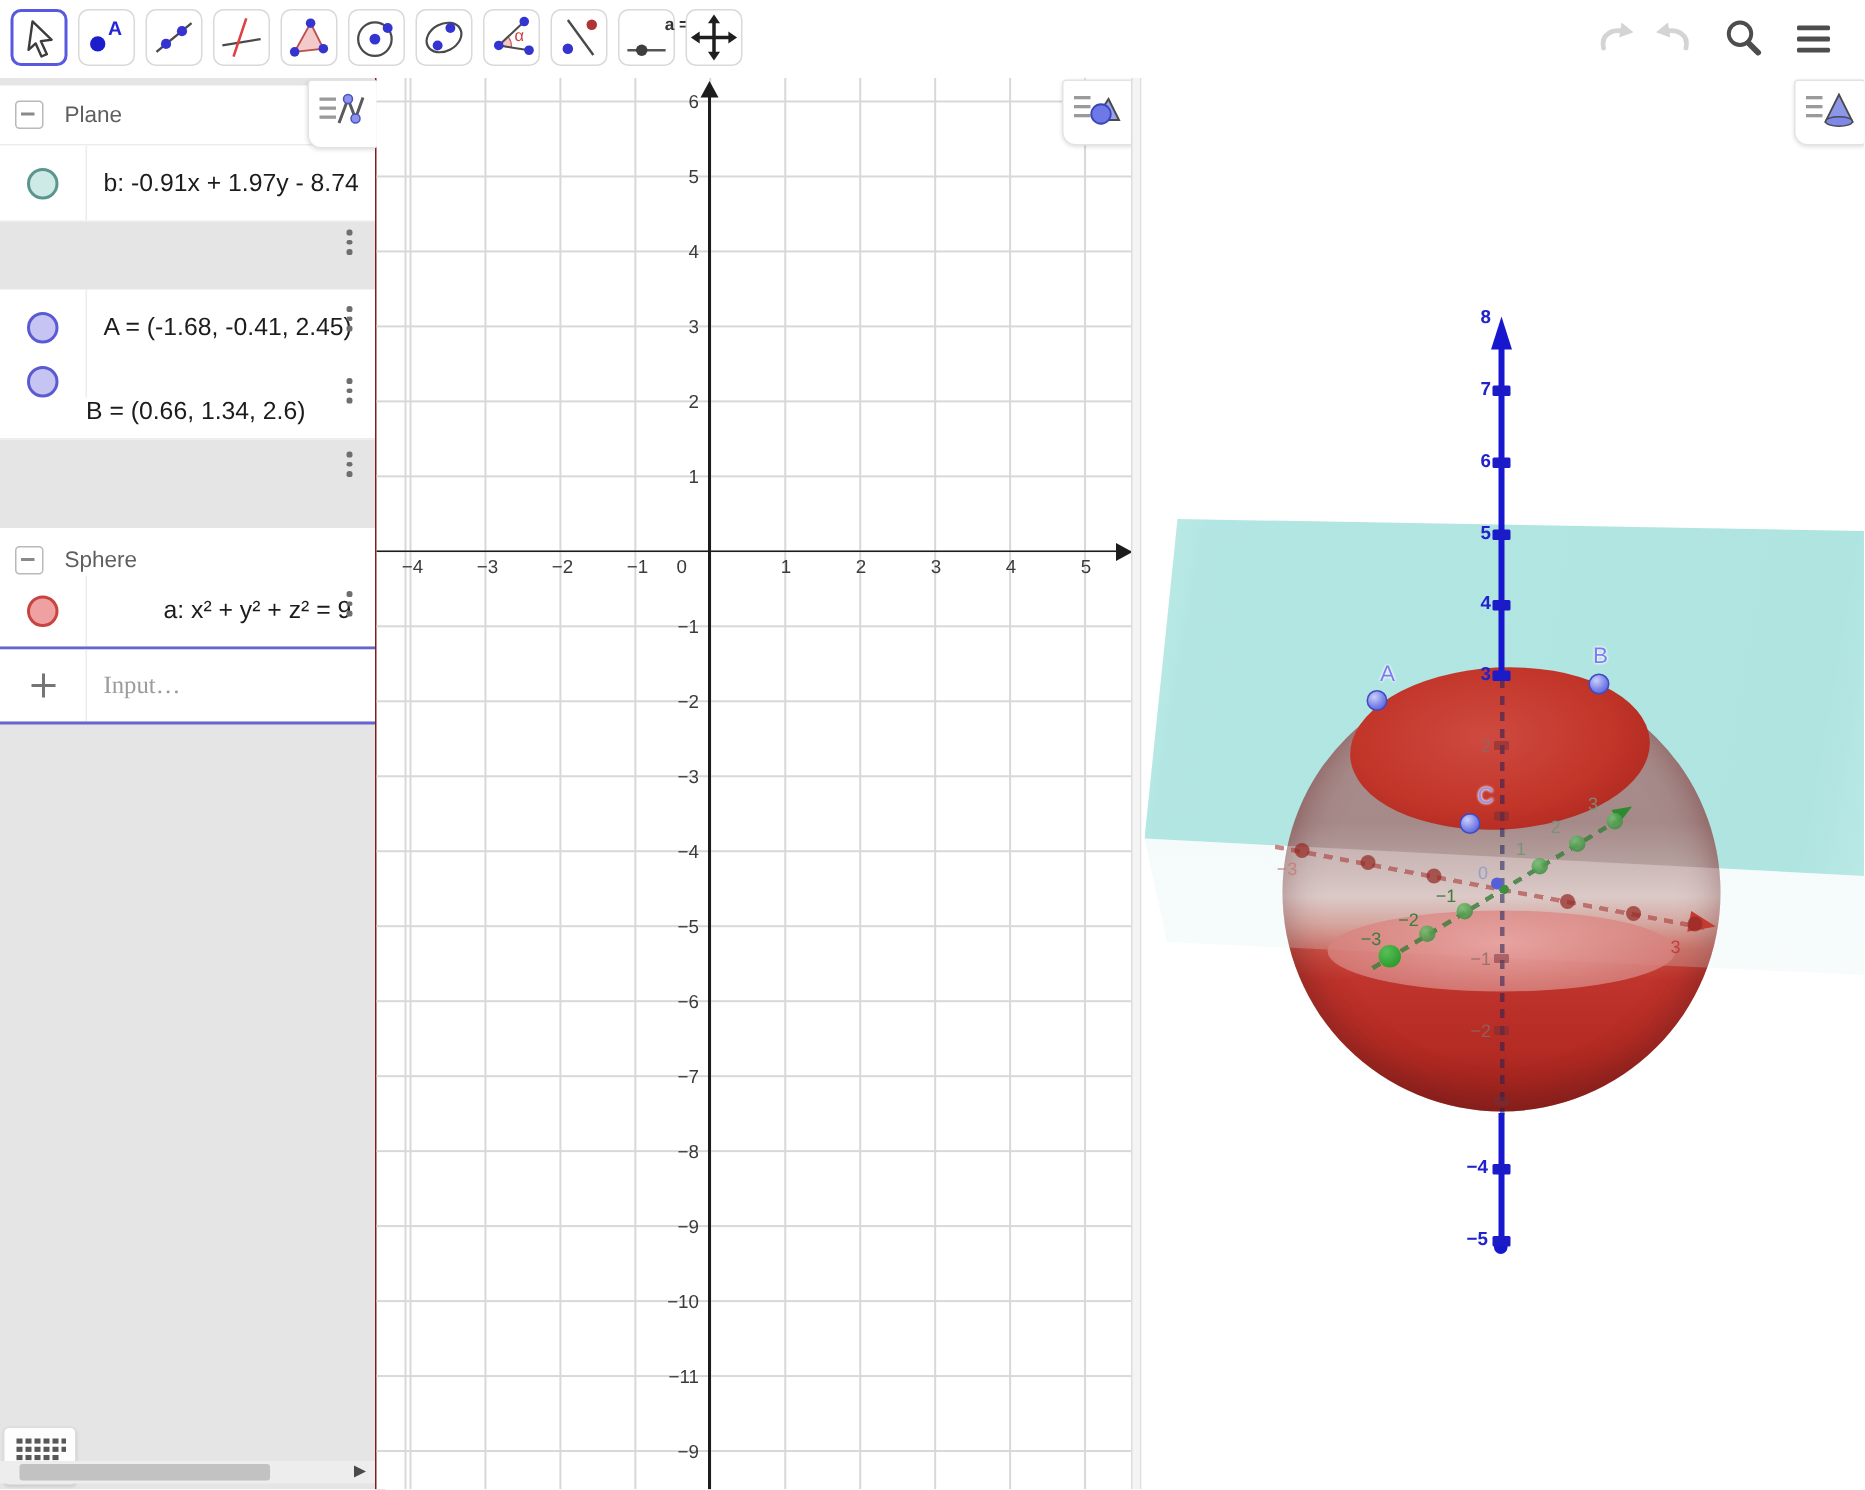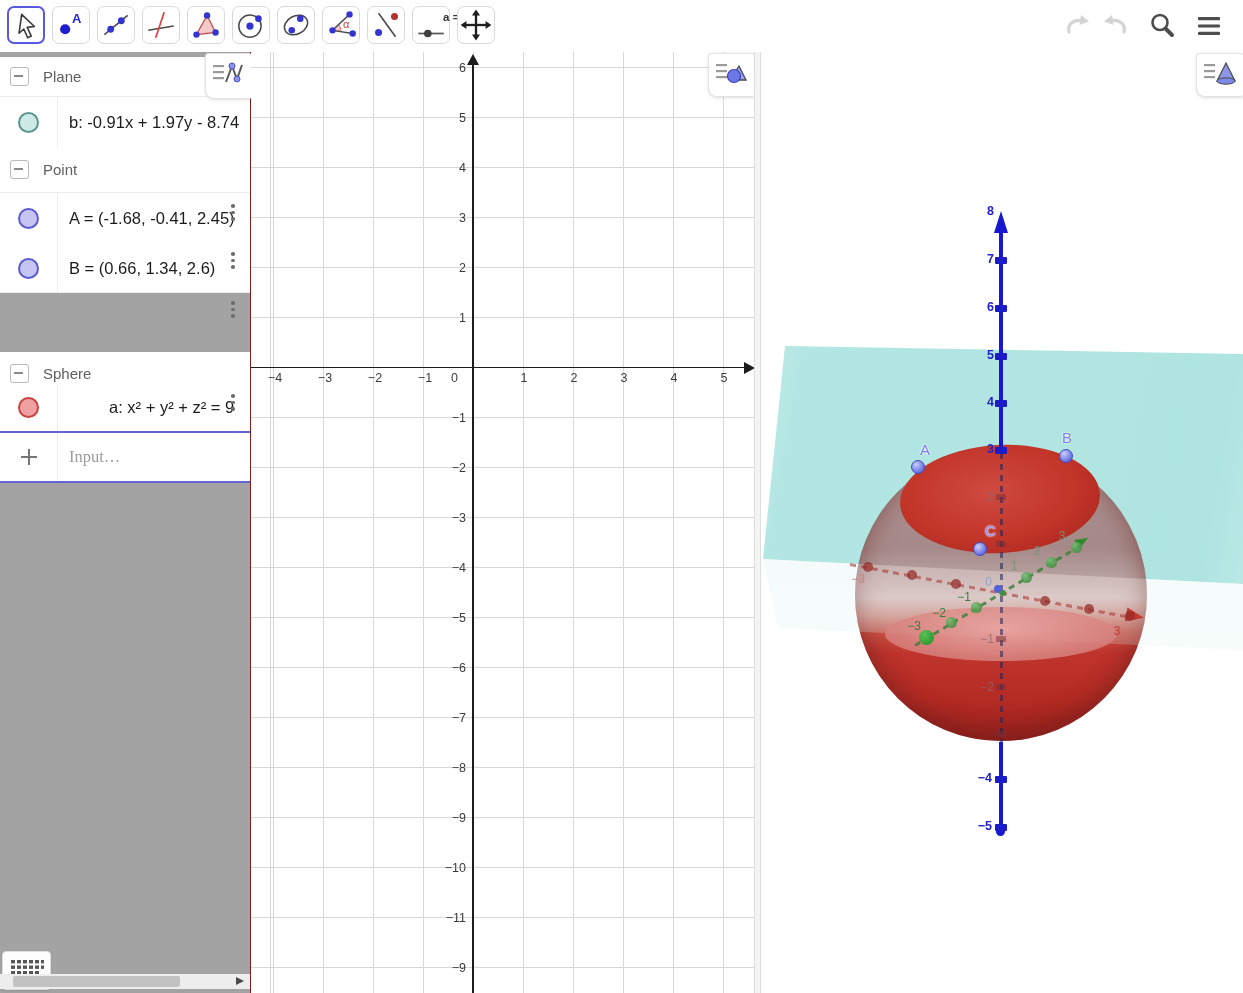--- a/index.html
+++ b/index.html
@@ -6,21 +6,21 @@
   #stage{position:relative;width:1243px;height:993px;background:#fff;overflow:hidden;
          font-family:"Liberation Sans",sans-serif;-webkit-font-smoothing:antialiased;}
   
   #toolbar{position:absolute;left:0;top:0;width:1243px;height:52px;background:#fff;border-bottom:1px solid #dcdcdc;}
   .tool{position:absolute;top:6px;width:38px;height:38px;background:#fff;border:1px solid #d9d9d9;border-radius:7px;box-sizing:border-box;}
   .tool.sel{border:2px solid #5959e0;}
   .tool svg{position:absolute;left:1px;top:1px;}
   .tool .ovl{position:absolute;font-weight:bold;}
   .actico{position:absolute;top:10px;width:32px;height:32px;}
   
-  #algebra{position:absolute;left:0;top:52px;width:250px;height:941px;background:#a3a3a3;border-right:7px solid #7f1d1d;box-sizing:content-box;}
+  #algebra{position:absolute;left:0;top:52px;width:250px;height:941px;background:#e5e5e5;border-right:7px solid #7f1d1d;box-sizing:content-box;}
   .sechead{position:absolute;left:0;width:250px;display:flex;align-items:center;gap:14px;padding-left:10px;box-sizing:border-box;border-bottom:1px solid #ececec;background:#fff;}
   .sechead .ttl{font-size:15px;color:#5f5f5f;}
   .minus{width:17px;height:17px;border:1px solid #b9b9b9;border-radius:3px;position:relative;background:#fff;flex:0 0 auto;}
   .minus::after{content:"";position:absolute;left:3px;top:7px;width:9px;height:2px;background:#8a8a8a;}
   .arow{position:absolute;left:0;width:250px;display:flex;align-items:center;border-bottom:1px solid #ececec;background:#fff;overflow:hidden;}
   .mcell{width:57px;flex:0 0 auto;display:flex;justify-content:center;border-right:1px solid #ececec;align-self:stretch;align-items:center;}
   .marble{width:21px;height:21px;border-radius:50%;border:2px solid;box-sizing:border-box;}
   .mb-b{background:#cdeae7;border-color:#5a968f;}
   .mb-p{background:#c6c4f2;border-color:#5a5ad2;}
   .mb-a{background:#efa0a0;border-color:#c74440;}
@@ -187,36 +187,32 @@
           <span class="marble mb-b"></span>
         </span>
       <span class="expr">b: -0.91x + 1.97y - 8.74</span>
     </div>
     <span class="kebab" style="left:231px;top:101px;">
         <i></i>
         <i></i>
         <i></i>
       </span>
 
-    <div class="sechead" style="top:95px;height:46px;">
-      <span class="minus"></span>
-      <span class="ttl">Point</span>
-    </div>
     <div class="arow" style="top:141px;height:51px;">
       <span class="mcell">
           <span class="marble mb-p"></span>
         </span>
       <span class="expr">A = (-1.68, -0.41, 2.45)</span>
     </div>
     <span class="kebab" style="left:231px;top:152px;">
         <i></i>
         <i></i>
         <i></i>
       </span>
-    <div class="arow" style="top:192px;height:48px;">
+    <div class="arow" style="top:192px;height:48px;flex-direction:column;">
       <span class="mcell">
           <span class="marble mb-p"></span>
         </span>
       <span class="expr">B = (0.66, 1.34, 2.6)</span>
     </div>
     <span class="kebab" style="left:231px;top:200px;">
         <i></i>
         <i></i>
         <i></i>
       </span>

